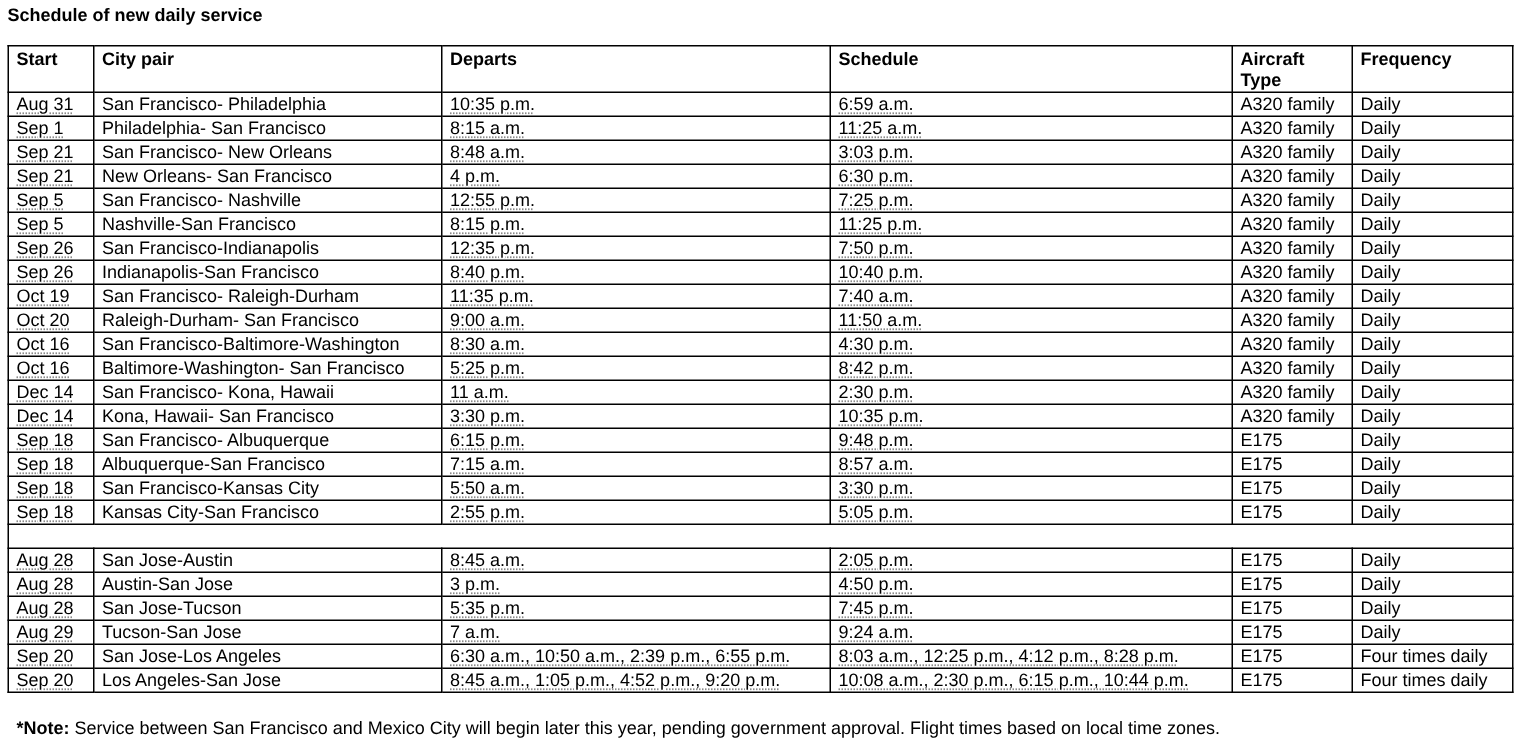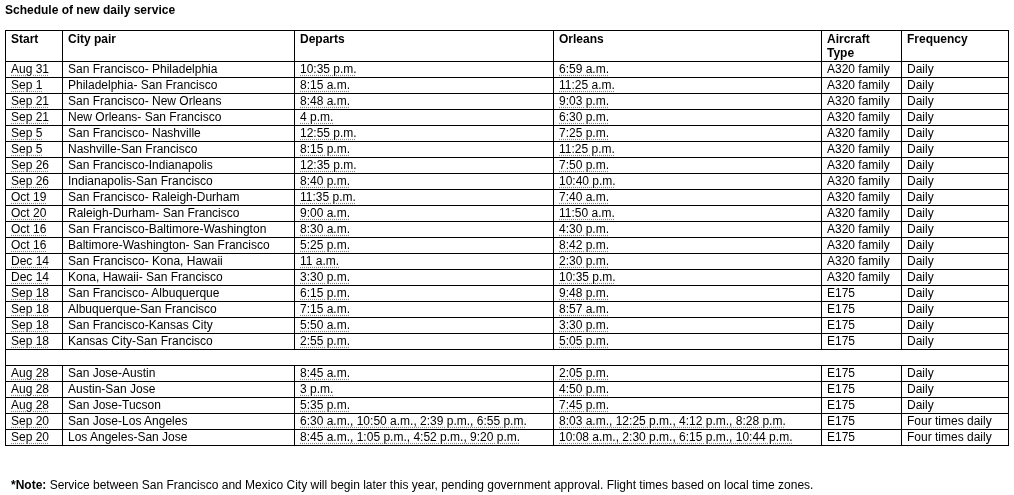--- a/index.html
+++ b/index.html
@@ -48,21 +48,21 @@
     <col style="width:259px">
     <col style="width:268px">
     <col style="width:80px">
     <col style="width:107px">
   </colgroup>
   <thead>
     <tr>
       <th>Start</th>
       <th>City pair</th>
       <th>Departs</th>
-      <th>Orleans</th>
+      <th>Schedule</th>
       <th><span>Aircraft</span><br><span>Type</span></th>
       <th>Frequency</th>
     </tr>
   </thead>
   <tbody id="body1">
       <tr>
         <td><span class="ul">Aug 31</span></td>
         <td><span>San Francisco- Philadelphia</span></td>
         <td><span class="ul">10:35 p.m.</span></td>
         <td><span class="ul">6:59 a.m.</span></td>
@@ -74,21 +74,21 @@
         <td><span>Philadelphia- San Francisco</span></td>
         <td><span class="ul">8:15 a.m.</span></td>
         <td><span class="ul">11:25 a.m.</span></td>
         <td><span>A320 family</span></td>
         <td><span>Daily</span></td>
       </tr>
       <tr>
         <td><span class="ul">Sep 21</span></td>
         <td><span>San Francisco- New Orleans</span></td>
         <td><span class="ul">8:48 a.m.</span></td>
-        <td><span class="ul">9:03 p.m.</span></td>
+        <td><span class="ul">3:03 p.m.</span></td>
         <td><span>A320 family</span></td>
         <td><span>Daily</span></td>
       </tr>
       <tr>
         <td><span class="ul">Sep 21</span></td>
         <td><span>New Orleans- San Francisco</span></td>
         <td><span class="ul">4 p.m.</span></td>
         <td><span class="ul">6:30 p.m.</span></td>
         <td><span>A320 family</span></td>
         <td><span>Daily</span></td>
@@ -230,20 +230,28 @@
       </tr>
       <tr>
         <td><span class="ul">Aug 28</span></td>
         <td><span>San Jose-Tucson</span></td>
         <td><span class="ul">5:35 p.m.</span></td>
         <td><span class="ul">7:45 p.m.</span></td>
         <td><span>E175</span></td>
         <td><span>Daily</span></td>
       </tr>
       <tr>
+        <td><span class="ul">Aug 29</span></td>
+        <td><span>Tucson-San Jose</span></td>
+        <td><span class="ul">7 a.m.</span></td>
+        <td><span class="ul">9:24 a.m.</span></td>
+        <td><span>E175</span></td>
+        <td><span>Daily</span></td>
+      </tr>
+      <tr>
         <td><span class="ul">Sep 20</span></td>
         <td><span>San Jose-Los Angeles</span></td>
         <td><span class="ul">6:30 a.m., 10:50 a.m., 2:39 p.m., 6:55 p.m.</span></td>
         <td><span class="ul">8:03 a.m., 12:25 p.m., 4:12 p.m., 8:28 p.m.</span></td>
         <td><span>E175</span></td>
         <td><span>Four times daily</span></td>
       </tr>
       <tr>
         <td><span class="ul">Sep 20</span></td>
         <td><span>Los Angeles-San Jose</span></td>

